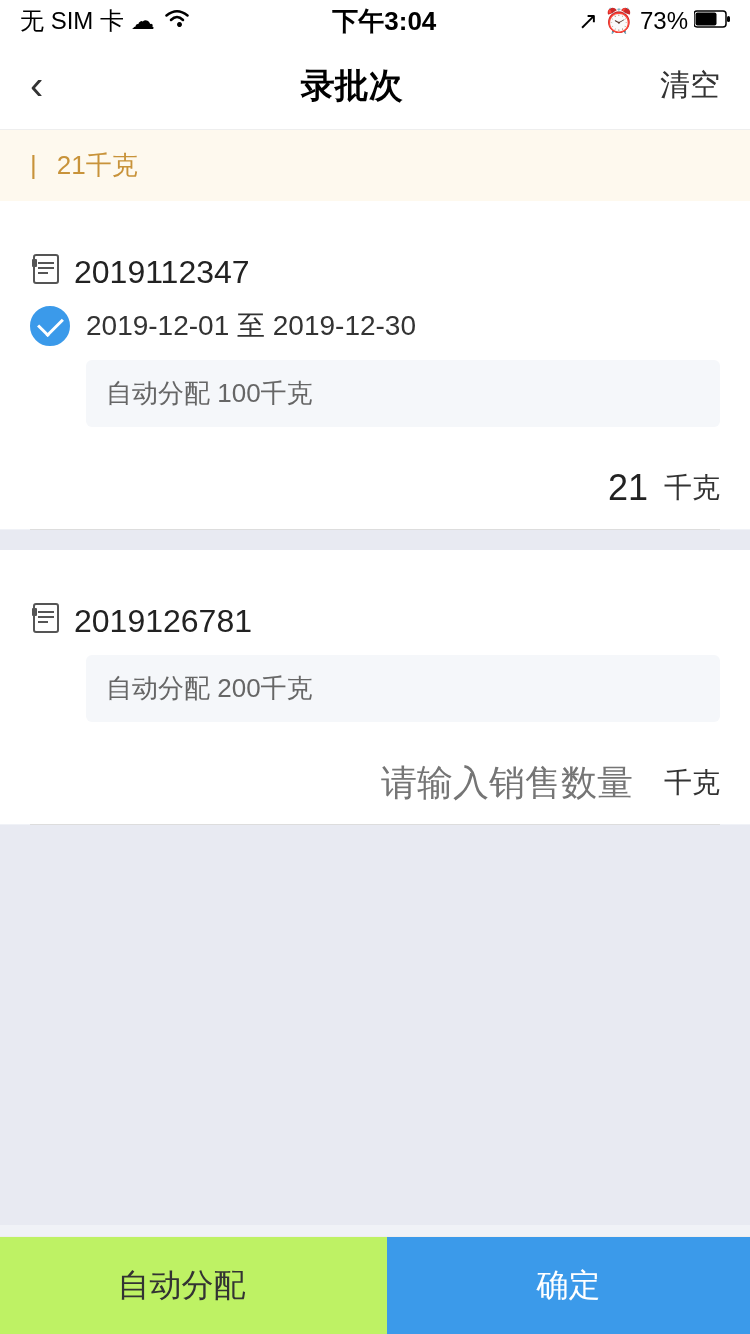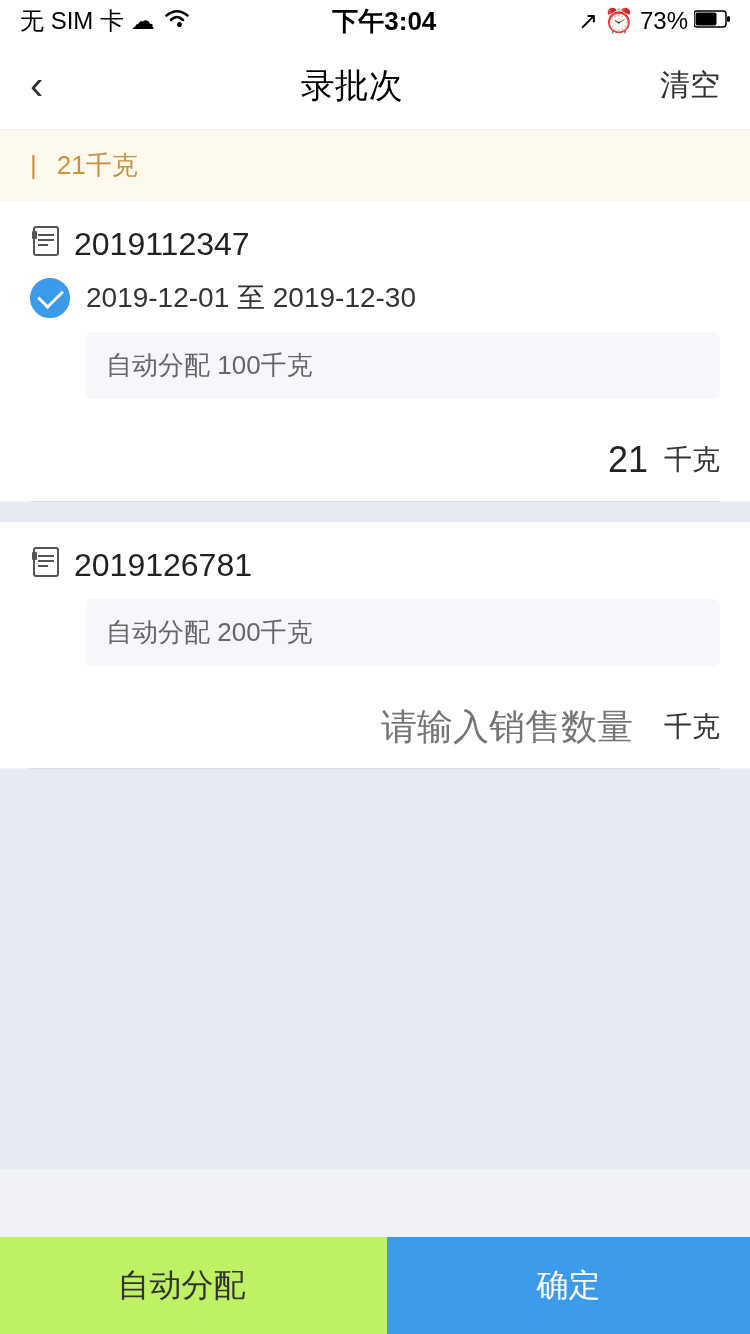--- a/index.html
+++ b/index.html
@@ -39,21 +39,21 @@
       padding: 0 30px;
       border-bottom: 1px solid #eee;
     }
     .nav-back {
       font-size: 40px;
       color: #333;
       cursor: pointer;
     }
     .nav-title {
       font-size: 34px;
-      font-weight: 400;
+      font-weight: 700;
       color: #000;
     }
     .nav-action {
       font-size: 30px;
       color: #333;
       cursor: pointer;
     }
 
     
     .summary-bar {
@@ -79,20 +79,21 @@
     .batch-item {
       background: #fff;
       padding: 24px 30px;
       margin-bottom: 0;
     }
     .batch-header {
       display: flex;
       align-items: center;
       gap: 12px;
       margin-bottom: 14px;
+      margin-top: 28px;
     }
     .batch-icon {
       font-size: 28px;
       color: #555;
     }
     .batch-id {
       font-size: 32px;
       color: #222;
       font-weight: 500;
     }

